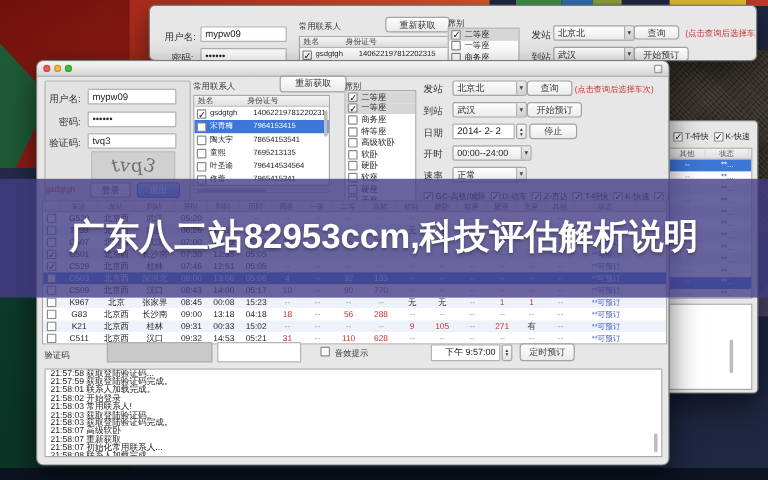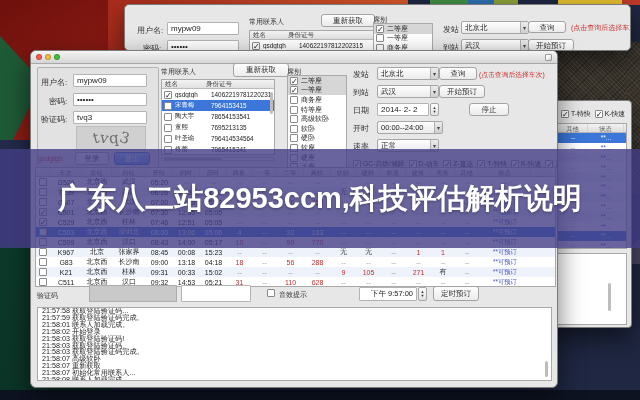--- a/index.html
+++ b/index.html
@@ -347,21 +347,21 @@
         <span class="dd-arrow">▾</span>
     </span>
     <span class="lbl" style="left:322px;top:90px;">速率</span>
     <span class="dd" style="left:346px;top:88px;width:62px;height:13px;">
       <span class="val">正常</span>
         <span class="dd-arrow">▾</span>
     </span>
     <span class="btn" style="left:408px;top:16px;width:38px;height:13px;">查询</span>
     <span class="lbl redtxt" style="left:448px;top:19px;font-size:6.8px;width:76px;overflow:hidden;">(点击查询后选择车次)</span>
     <span class="btn" style="left:408px;top:34px;width:46px;height:13px;">开始预订</span>
-    <span class="btn" style="left:410px;top:52px;width:40px;height:13px;margin-left:28px;">停止</span>
+    <span class="btn" style="left:410px;top:52px;width:40px;height:13px;">停止</span>
 
     <div class="ttrow" style="left:322px;top:108px;">
         <span class="ttype">
           <span class="cbx">✓</span>
           <span>GC-高铁/城际</span>
         </span>
         <span class="ttype">
           <span class="cbx">✓</span>
           <span>D-动车</span>
         </span>
@@ -660,21 +660,21 @@
         <i class="step-up">▲</i>
         <i class="step-down">▼</i>
       </span>
     <span class="btn" style="left:402px;top:235px;width:46px;height:15px;line-height:13px;">定时预订</span>
 
     <div class="log" style="left:6px;top:256px;width:515px;height:74px;">
         <div class="logline">21:57:58 获取登陆验证码...</div>
         <div class="logline">21:57:59 获取登陆验证码完成。</div>
         <div class="logline">21:58:01 联系人加载完成。</div>
         <div class="logline">21:58:02 开始登录</div>
-        <div class="logline">21:58:03 获取登陆验证码!</div>
+        <div class="logline">21:58:03 常用联系人!</div>
         <div class="logline">21:58:03 获取登陆验证码。</div>
         <div class="logline">21:58:03 获取登陆验证码完成。</div>
         <div class="logline">21:58:07 高级软卧</div>
         <div class="logline">21:58:07 重新获取</div>
         <div class="logline">21:58:07 初始化常用联系人...</div>
         <div class="logline">21:58:08 联系人加载完成。</div>
       </div>
     <span class="vthumb" style="right:9px;top:310px;height:16px;"></span>
   </div>
 

